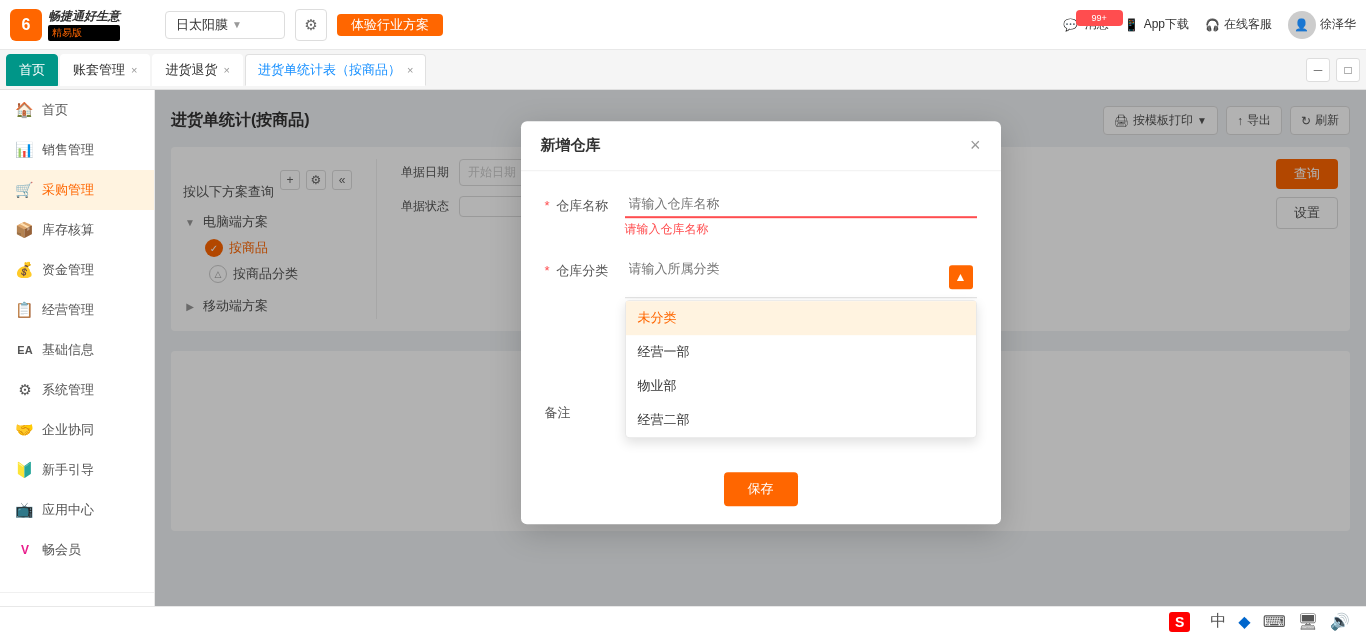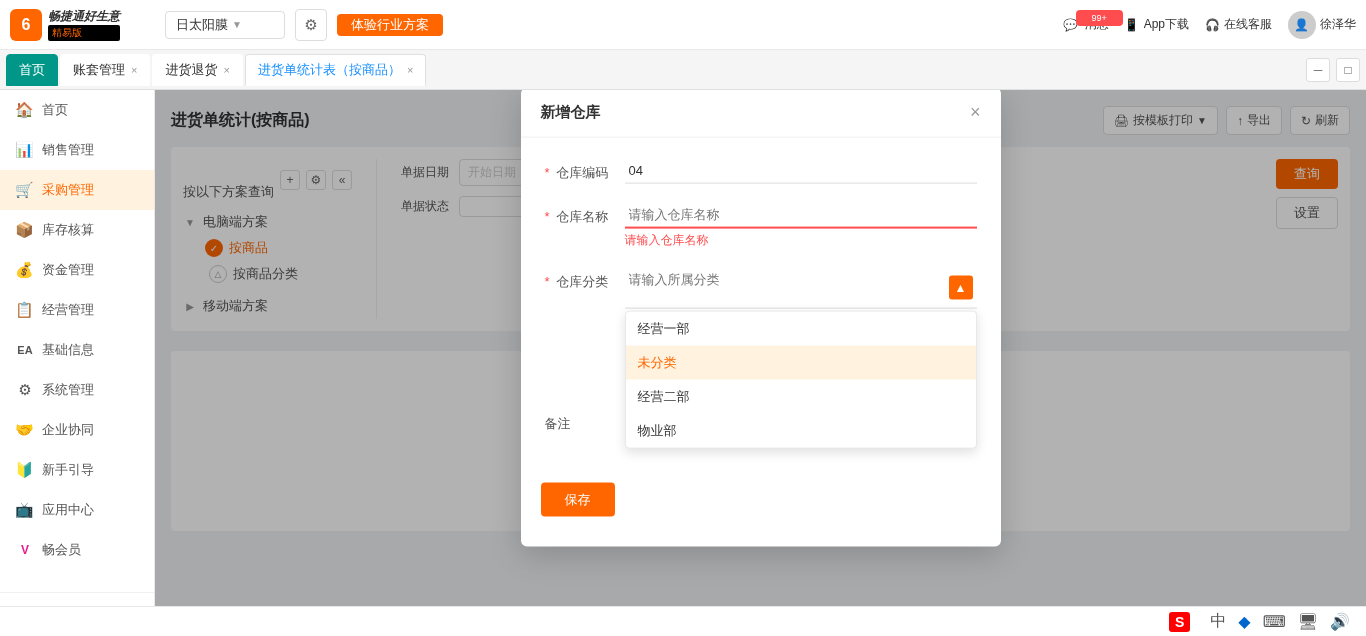--- a/index.html
+++ b/index.html
@@ -248,21 +248,21 @@
       position: absolute; left: 0; top: 100%; width: 100%;
       background: #fff; border: 1px solid #e8e8e8; border-radius: 4px;
       box-shadow: 0 4px 12px rgba(0,0,0,0.12); z-index: 300; margin-top: 2px;
     }
     .dropdown-item {
       padding: 8px 12px; font-size: 13px; color: #333; cursor: pointer;
     }
     .dropdown-item.selected { background: #fff3e0; color: #ff6600; }
 
     .modal-footer {
-      display: flex; justify-content: flex-start; padding: 10px 20px 30px;
+      display: flex; justify-content: center; padding: 10px 20px 18px;
       gap: 10px;
     }
     .btn-save {
       background: #ff6600; color: #fff; border: none; border-radius: 4px;
       padding: 8px 24px; font-size: 13px; cursor: pointer;
     }
 
     
     .status-bar {
       position: fixed; bottom: 0; left: 0; right: 0; height: 30px;
@@ -503,29 +503,20 @@
 
     <div class="overlay"></div>
 
     <div class="modal">
       <div class="modal-header">
         <span class="modal-title">新增仓库</span>
         <span class="modal-close">×</span>
       </div>
       <div class="modal-body">
 
-        <div class="form-row">
-          <div class="form-label">
-            <span class="required">*</span>
-            <span>仓库编码</span>
-          </div>
-          <div class="form-field">
-            <input class="form-input" type="text" value="04" style="">
-          </div>
-        </div>
 
         <div class="form-row">
           <div class="form-label">
             <span class="required">*</span>
             <span>仓库名称</span>
           </div>
           <div class="form-field">
             <input class="form-input error-border" type="text" placeholder="请输入仓库名称" style="">
             <div class="error-msg">请输入仓库名称</div>
           </div>
@@ -536,24 +527,24 @@
             <span class="required">*</span>
             <span>仓库分类</span>
           </div>
           <div class="form-field" style="position:relative;">
             <div class="category-input-wrap">
               <input class="category-input" type="text" placeholder="请输入所属分类" style="">
               <div class="category-arrow">▲</div>
             </div>
 
             <div class="dropdown-list">
+              <div class="dropdown-item selected">未分类</div>
               <div class="dropdown-item">经营一部</div>
-              <div class="dropdown-item selected">未分类</div>
+              <div class="dropdown-item">物业部</div>
               <div class="dropdown-item">经营二部</div>
-              <div class="dropdown-item">物业部</div>
             </div>
           </div>
         </div>
 
         <div class="form-row" style="margin-top:100px;">
           <div class="form-label">备注</div>
           <div class="form-field">
             <input class="form-input" type="text" style="">
           </div>
         </div>

